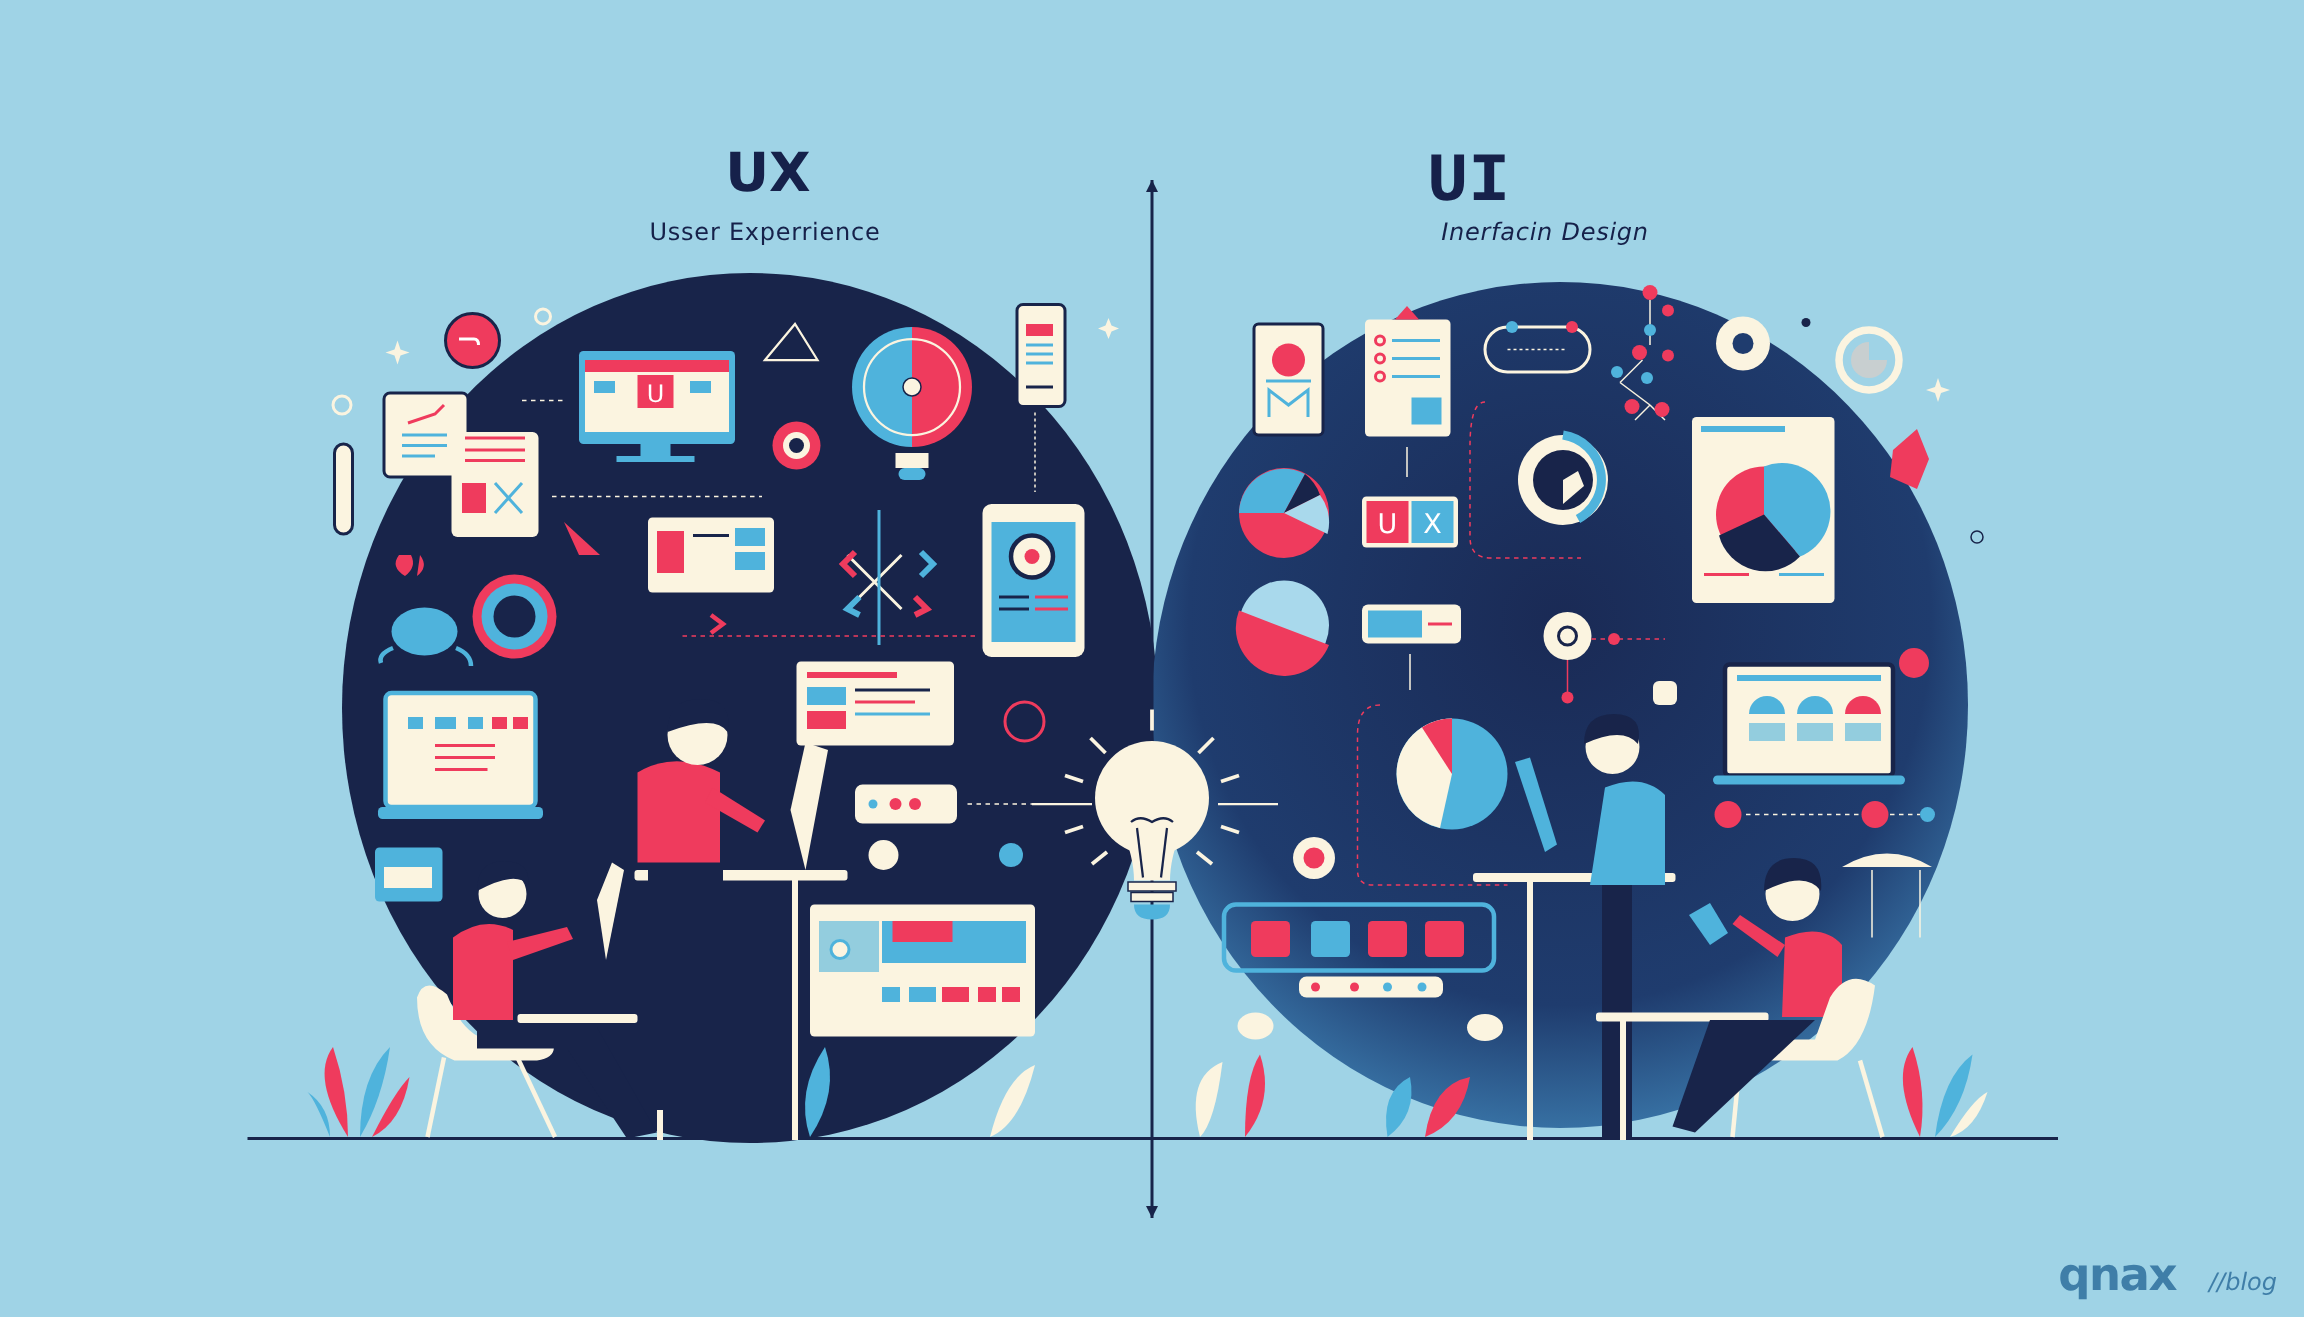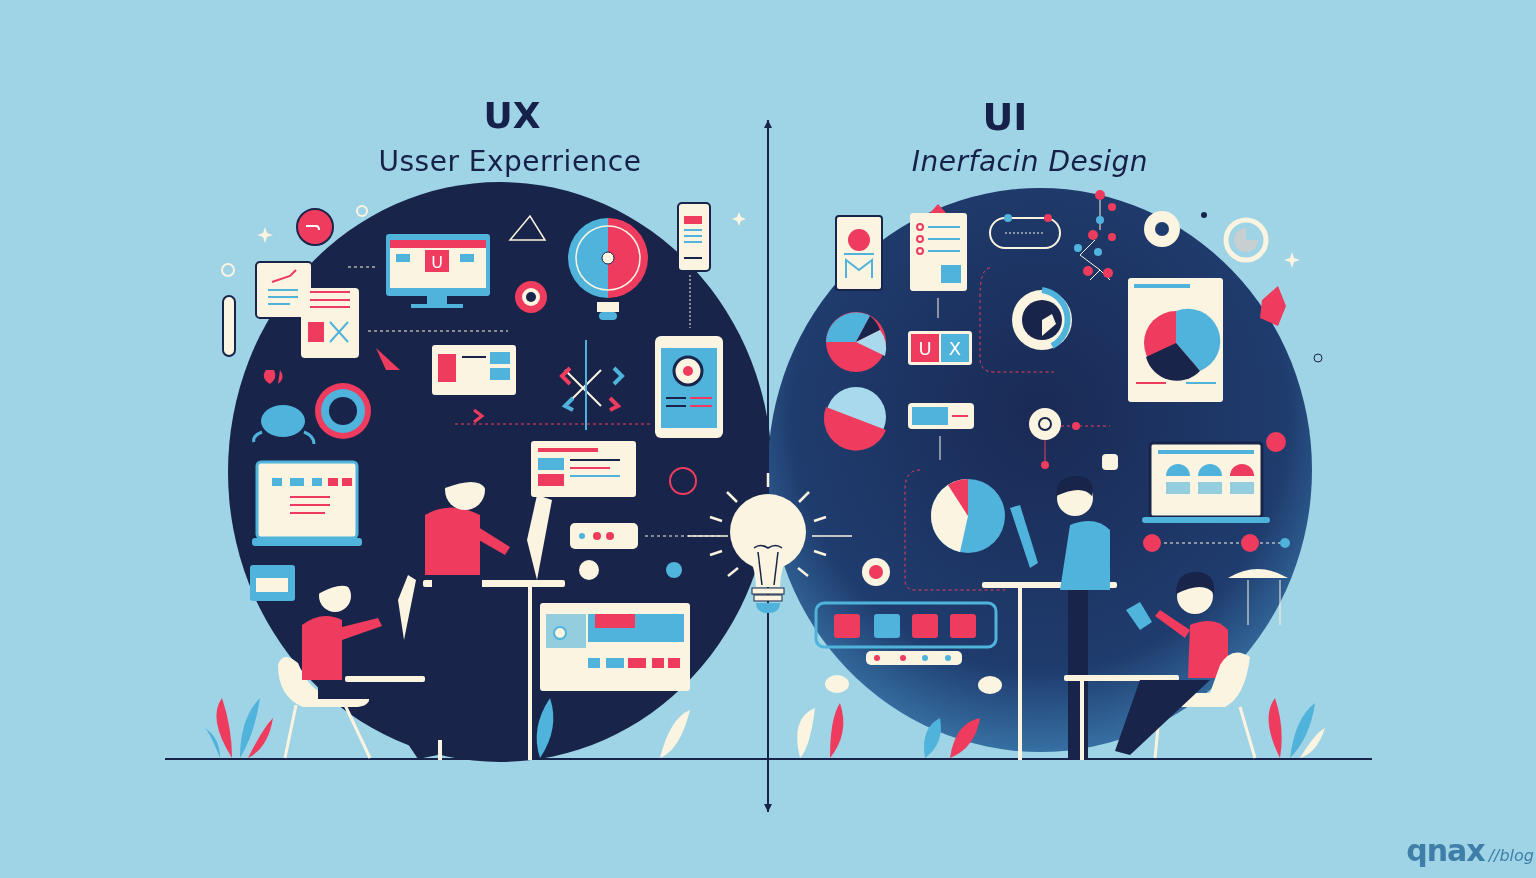--- a/index.html
+++ b/index.html
@@ -1,29 +1,29 @@
 <!DOCTYPE html>
 <html><head>
 <meta charset="utf-8">
 <style>
   html,body{margin:0;padding:0;}
   body{width:1536px;height:878px;background:#9fd3e6;overflow:hidden;position:relative;font-family:"DejaVu Sans","Liberation Sans",sans-serif;}
   .title{position:absolute;color:#16214a;text-align:center;font-weight:700;}
-  .subtitle{position:absolute;color:#16214a;text-align:center;font-size:28px;letter-spacing:0.5px;}
+  .subtitle{position:absolute;color:#16214a;text-align:center;font-size:16px;letter-spacing:0.5px;}
   .scene{position:absolute;left:0;top:0;width:1536px;height:878px;}
-  .logo{position:absolute;right:2px;bottom:10px;display:flex;align-items:baseline;gap:4px;color:#3d7aa2;}
+  .logo{position:absolute;right:18px;bottom:10px;display:flex;align-items:baseline;gap:22px;color:#3d7aa2;}
   .logo .brand{font-family:"DejaVu Sans",sans-serif;font-weight:700;font-size:30px;letter-spacing:-1px;color:#3f7ea8;}
   .logo .tag{font-style:italic;font-size:16px;color:#3f7ea8;}
 </style>
 </head>
 <body>
 
 <div class="title" style="left:462px;top:95px;width:100px;font-size:36px;">UX</div>
 <div class="subtitle" style="left:360px;top:145px;width:300px;">Usser Experrience</div>
-<div class="title" style="left:955px;top:95px;width:100px;font-size:38px;">UI</div>
+<div class="title" style="left:929px;top:95px;width:100px;font-size:46px;font-family:Liberation Mono, monospace;">UI</div>
 <div class="subtitle" style="left:880px;top:145px;width:300px;font-style:italic;">Inerfacin Design</div>
 
 <svg class="scene" viewBox="0 0 1536 878" xmlns="http://www.w3.org/2000/svg">
   <defs>
     <radialGradient id="gR" cx="0.5" cy="0.4" r="0.65">
       <stop offset="0" stop-color="#1a2a55"></stop>
       <stop offset="0.7" stop-color="#1f3c6e"></stop>
       <stop offset="1" stop-color="#3f82b5"></stop>
     </radialGradient>
   </defs>

